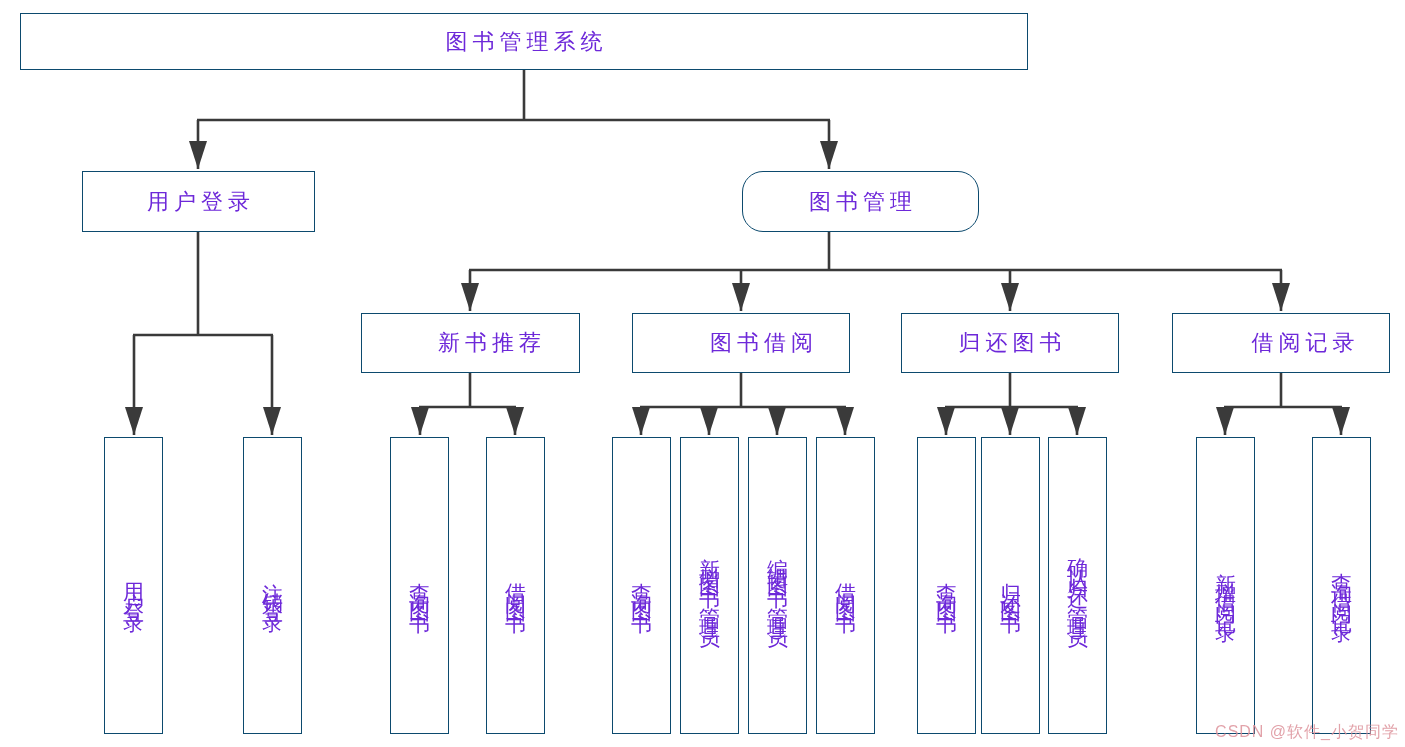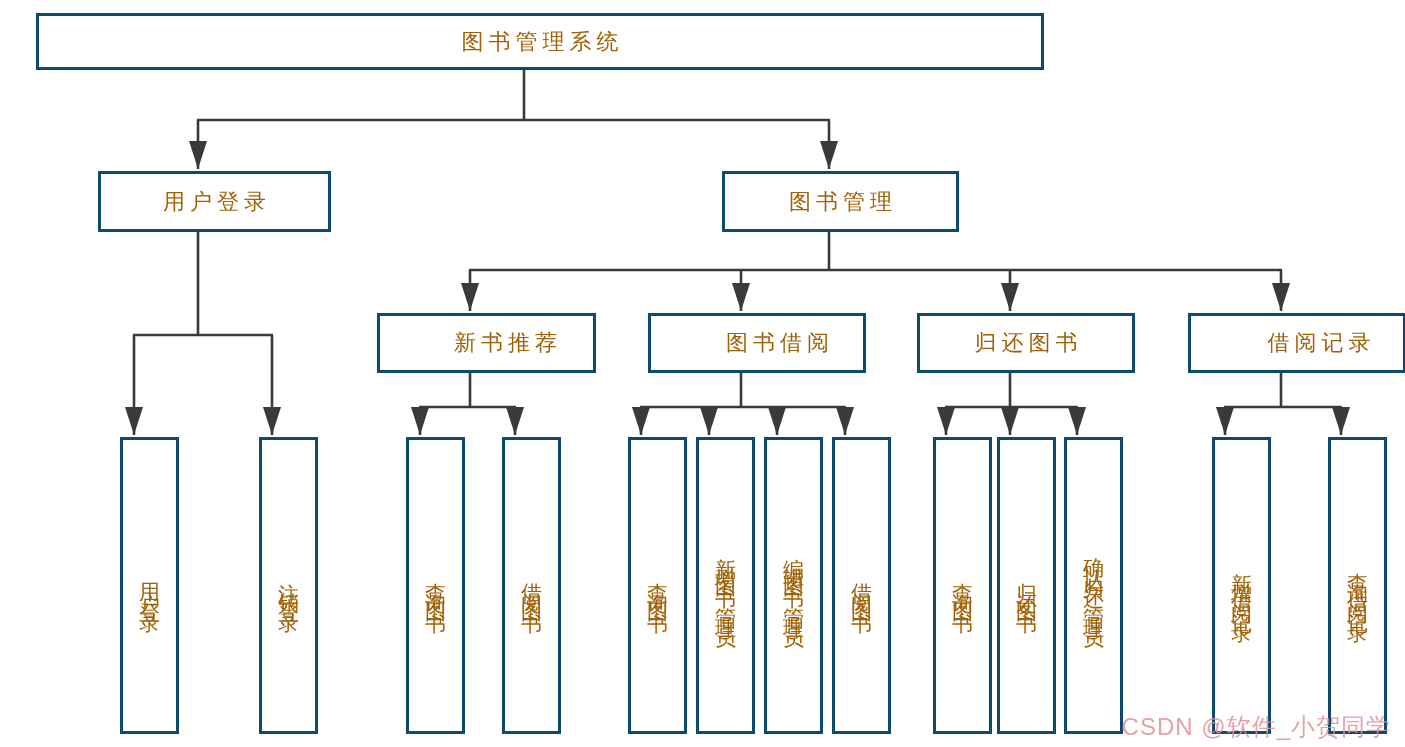--- a/index.html
+++ b/index.html
@@ -13,45 +13,44 @@
   }
   .connectors {
     position: absolute;
     left: 0; top: 0;
     width: 1405px; height: 747px;
     pointer-events: none;
   }
   .box {
     position: absolute;
     box-sizing: border-box;
-    border: 3px solid #0c4a6e;
+    border: 1px solid #0c4a6e;
     background: #ffffff;
     display: flex;
     align-items: center;
     justify-content: center;
-    color: #a16207;
+    color: #6d28d9;
     font-size: 22px;
     letter-spacing: 5px;
     text-indent: 5px;
     white-space: nowrap;
-    margin-left: 16px;
   }
   .box.v {
     writing-mode: vertical-rl;
     text-orientation: mixed;
     font-size: 21px;
     letter-spacing: 10px;
     text-indent: 0;
     white-space: normal;
   }
   .watermark {
     position: absolute;
-    right: 14px;
+    right: 6px;
     bottom: 4px;
-    font-size: 24px;
+    font-size: 16px;
     letter-spacing: 1px;
     color: #dd929b;
     opacity: 0.85;
   }
 </style>
 </head>
 <body>
 
 <div class="canvas">
 
@@ -101,21 +100,21 @@
       <line x1="1281" y1="373" x2="1281" y2="408"></line>
       <line x1="1224" y1="407" x2="1342" y2="407"></line>
       <line x1="1225" y1="407" x2="1225" y2="435" marker-end="url(#arrow)"></line>
       <line x1="1341" y1="407" x2="1341" y2="435" marker-end="url(#arrow)"></line>
     </g>
   </svg>
 
   <div class="box" style="left:20px; top:13px; width:1008px; height:57px;">图书管理系统</div>
 
   <div class="box" style="left:82px; top:171px; width:233px; height:61px;">用户登录</div>
-  <div class="box" style="left:706px; top:171px; width:237px; height:61px;">图书管理</div>
+  <div class="box" style="left:742px; top:171px; width:237px; height:61px;border-radius:21px;">图书管理</div>
 
   <div class="box" style="left:361px; top:313px; width:219px; height:60px;padding-left:38px;">新书推荐</div>
   <div class="box" style="left:632px; top:313px; width:218px; height:60px;padding-left:41px;">图书借阅</div>
   <div class="box" style="left:901px; top:313px; width:218px; height:60px;">归还图书</div>
   <div class="box" style="left:1172px; top:313px; width:218px; height:60px;padding-left:44px;">借阅记录</div>
 
   <div class="box v" style="left:104px; top:437px; width:59px; height:297px;">用户登录</div>
   <div class="box v" style="left:243px; top:437px; width:59px; height:297px;">注销登录</div>
 
   <div class="box v" style="left:390px; top:437px; width:59px; height:297px;">查询图书</div>

